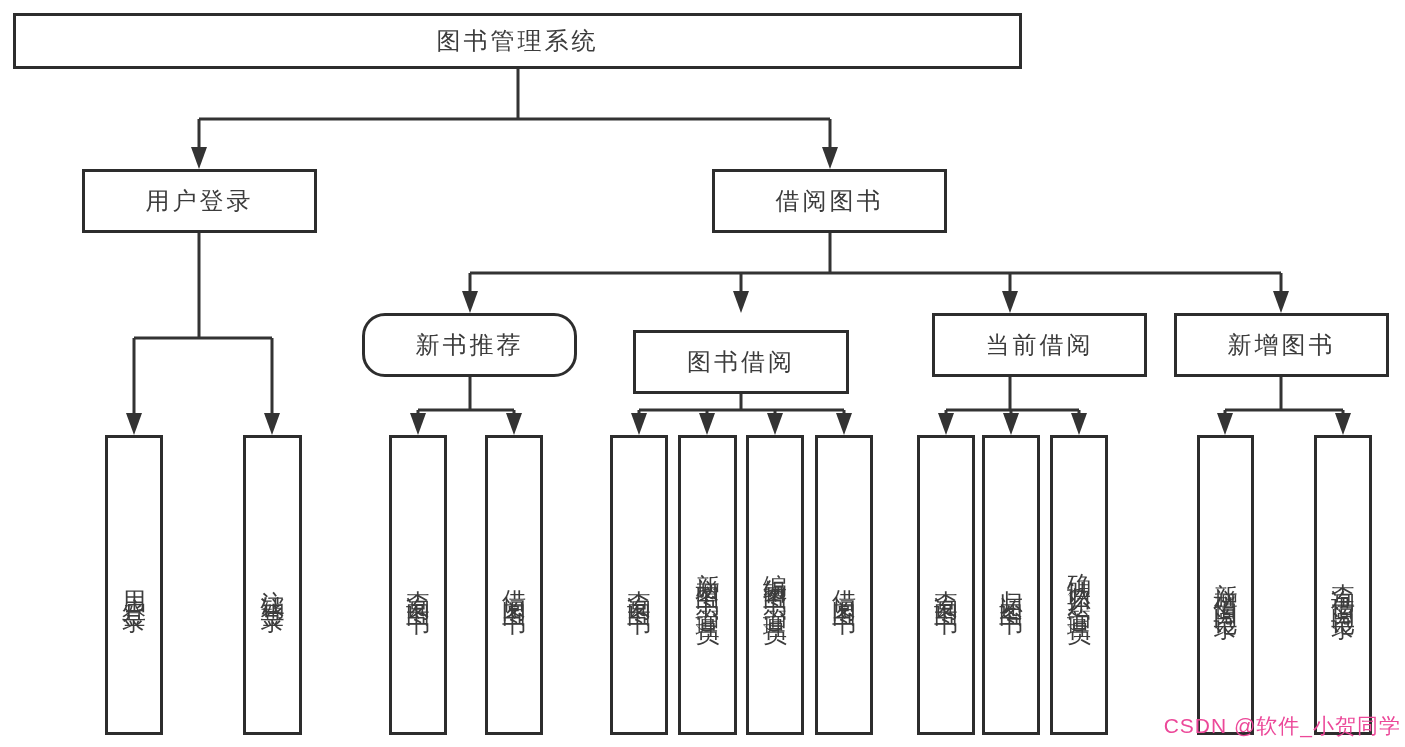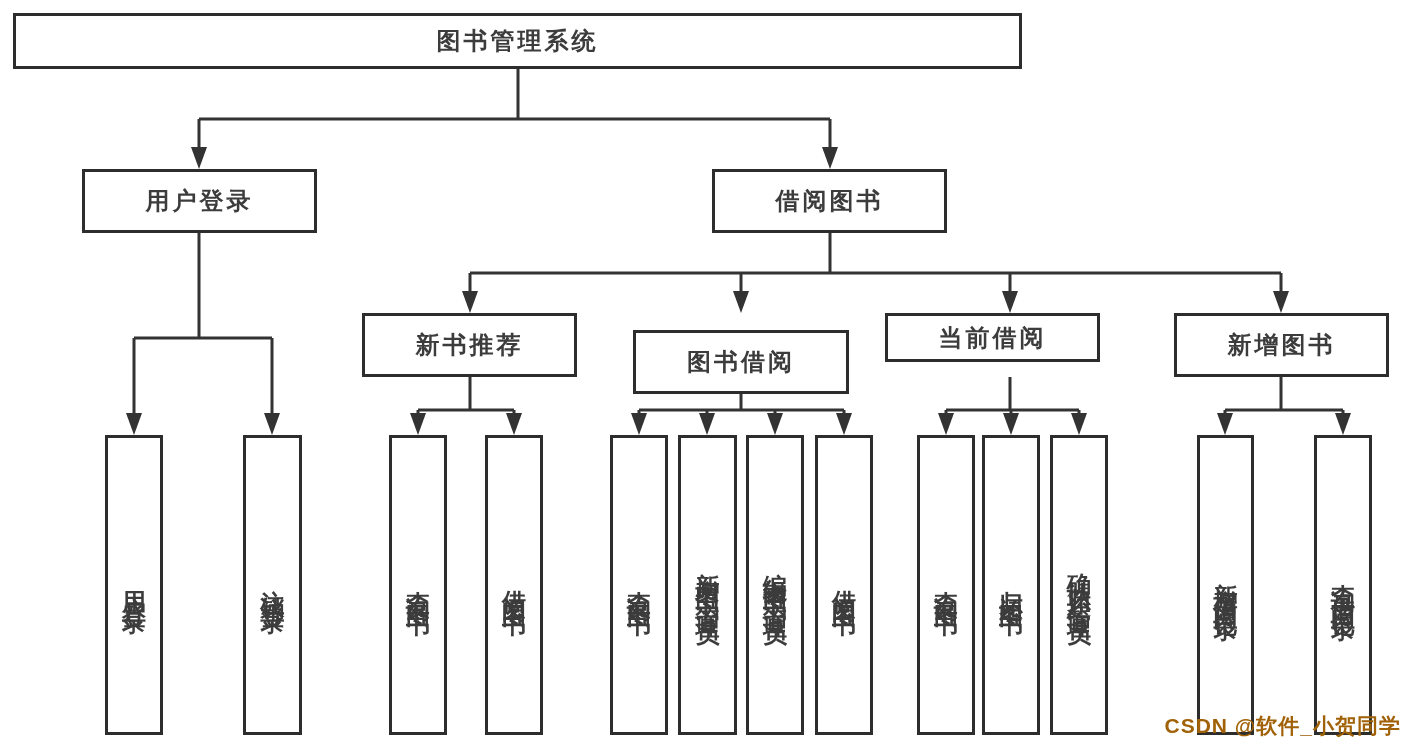--- a/index.html
+++ b/index.html
@@ -4,21 +4,20 @@
 <style>
   html, body { margin: 0; padding: 0; background: #ffffff; }
   .canvas {
     position: relative;
     width: 1405px;
     height: 747px;
     background: #ffffff;
     overflow: hidden;
     font-family: "Liberation Sans", "DejaVu Sans", sans-serif;
     color: #3c3c3c;
-    font-weight: bold;
   }
   .connectors {
     position: absolute;
     left: 0; top: 0;
     z-index: 0;
   }
   .node {
     position: absolute;
     box-sizing: border-box;
     border: 3px solid #2d2d2d;
@@ -48,21 +47,21 @@
     letter-spacing: 7px;
     line-height: 1;
     color: #3c3c3c;
     white-space: nowrap;
   }
   .watermark {
     position: absolute;
     right: 4px;
     top: 712px;
     font-size: 21px;
-    color: #a16207;
+    color: #ec4899;
     letter-spacing: 1px;
     z-index: 2;
     white-space: nowrap;
   }
 </style>
 </head>
 <body>
 
 <div class="canvas">
 
@@ -117,27 +116,27 @@
     <span>图书管理系统</span>
   </div>
 
   <div class="node" style="left:82px; top:169px; width:235px; height:64px;">
     <span>用户登录</span>
   </div>
   <div class="node" style="left:712px; top:169px; width:235px; height:64px;">
     <span>借阅图书</span>
   </div>
 
-  <div class="node" style="left:362px; top:313px; width:215px; height:64px;">
+  <div class="node" style="left:362px; top:313px; width:215px; height:64px;border-radius:23px;">
     <span>新书推荐</span>
   </div>
   <div class="node" style="left:633px; top:330px; width:216px; height:64px;">
     <span>图书借阅</span>
   </div>
-  <div class="node" style="left:885px; top:313px; width:215px; height:49px;text-align:center;">
+  <div class="node" style="left:932px; top:313px; width:215px; height:64px;text-align:center;">
     <span>当前借阅</span>
   </div>
   <div class="node" style="left:1174px; top:313px; width:215px; height:64px;">
     <span>新增图书</span>
   </div>
 
   <div class="leaf" style="left:105px; top:435px; width:58px; height:300px;">
     <span class="vtext">用户登录</span>
   </div>
   <div class="leaf" style="left:243px; top:435px; width:59px; height:300px;">

